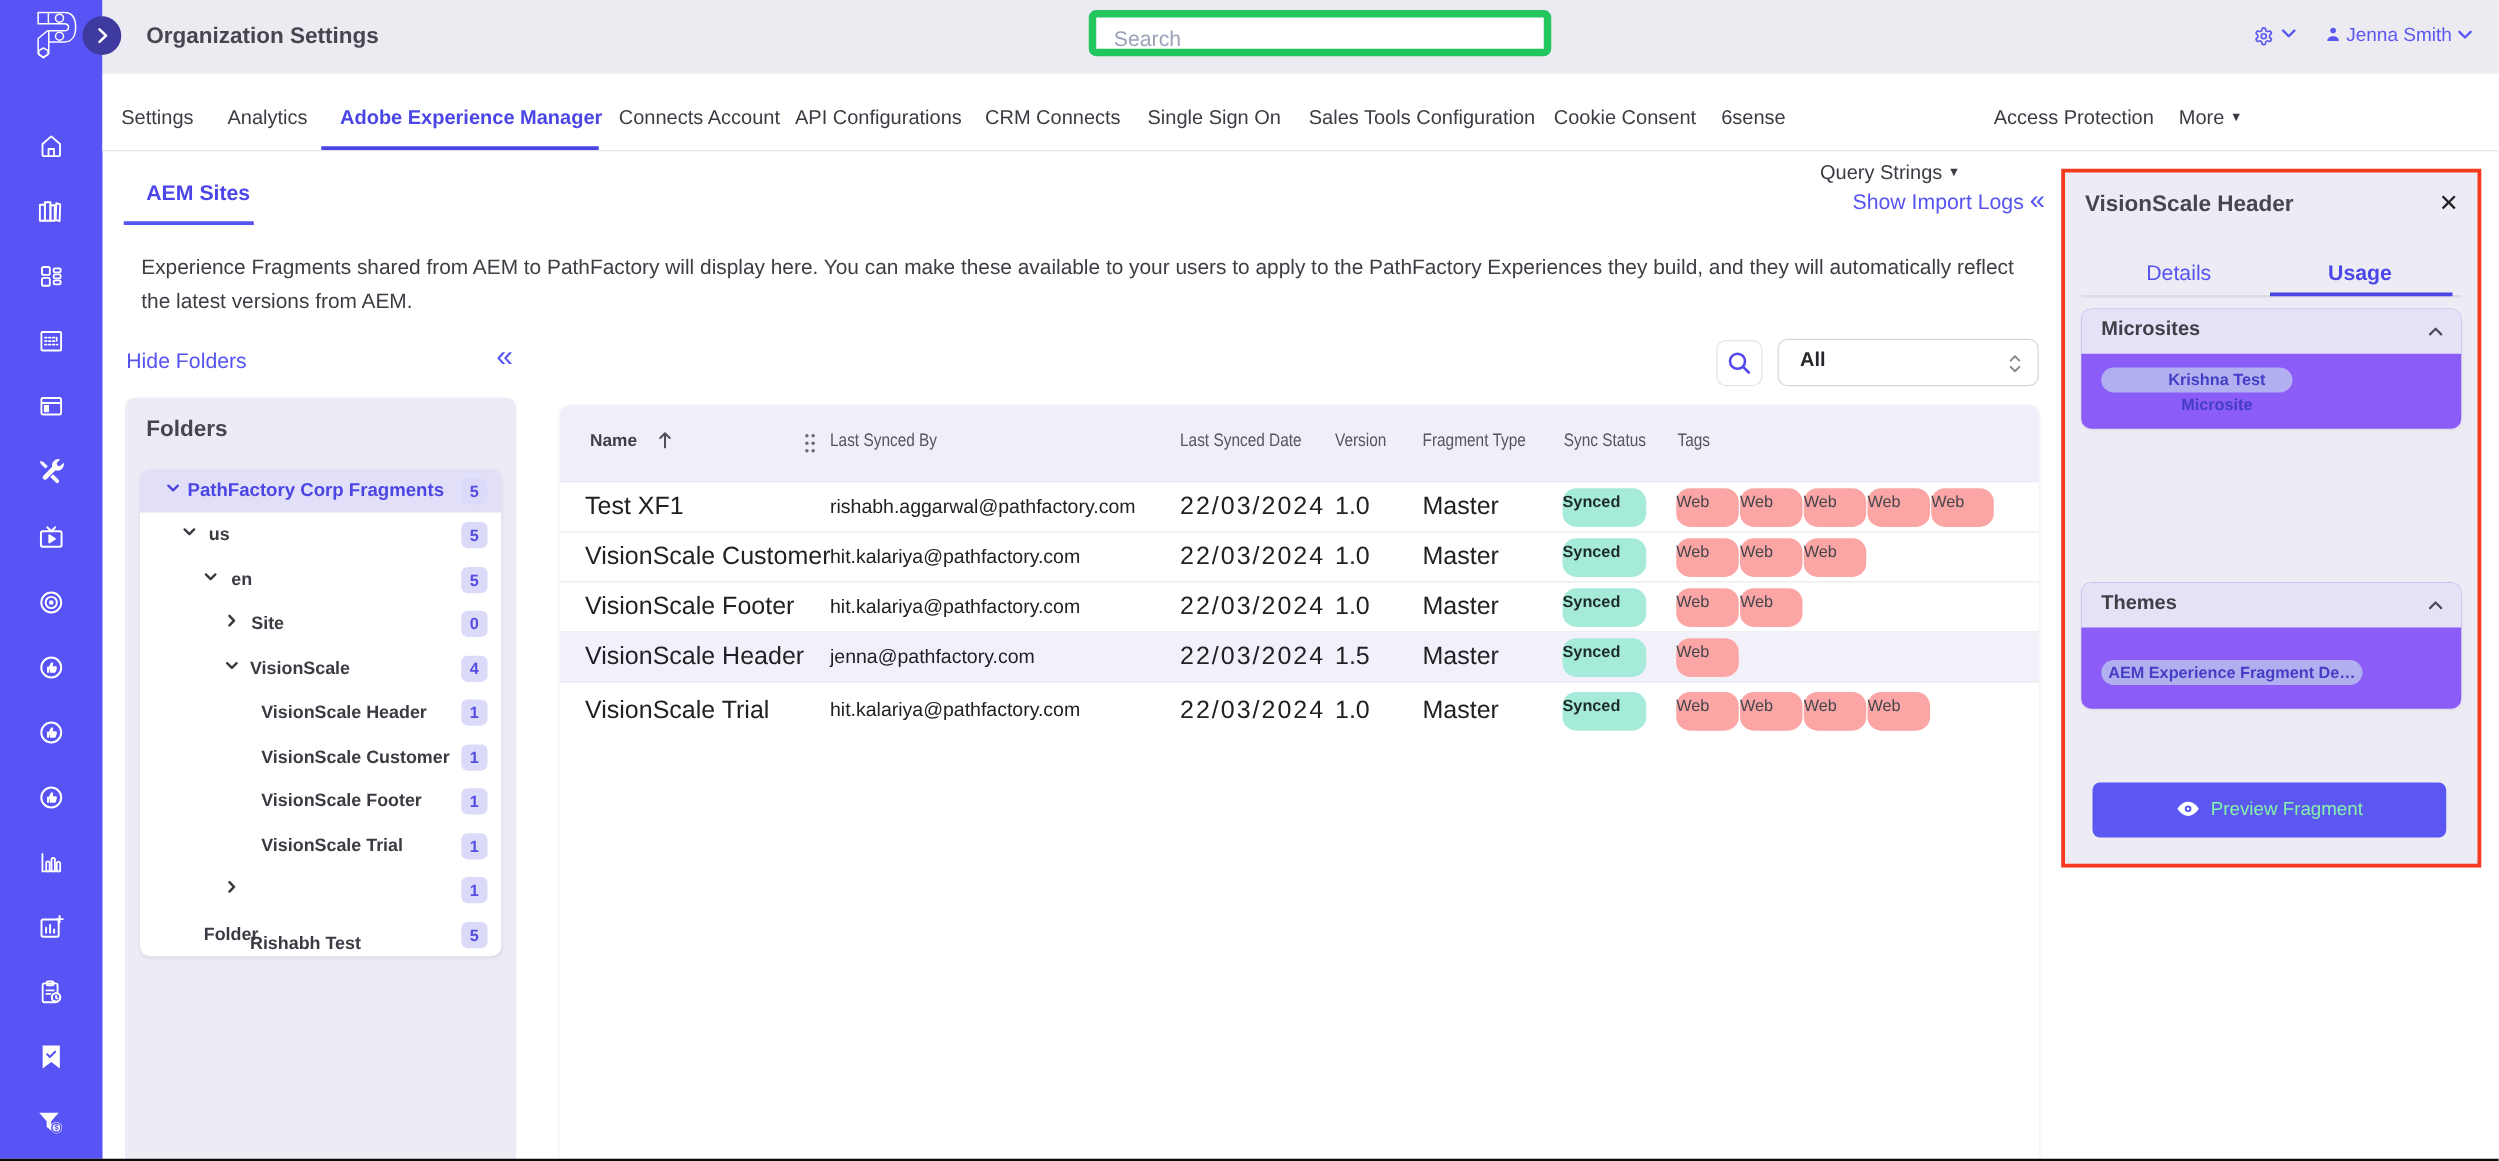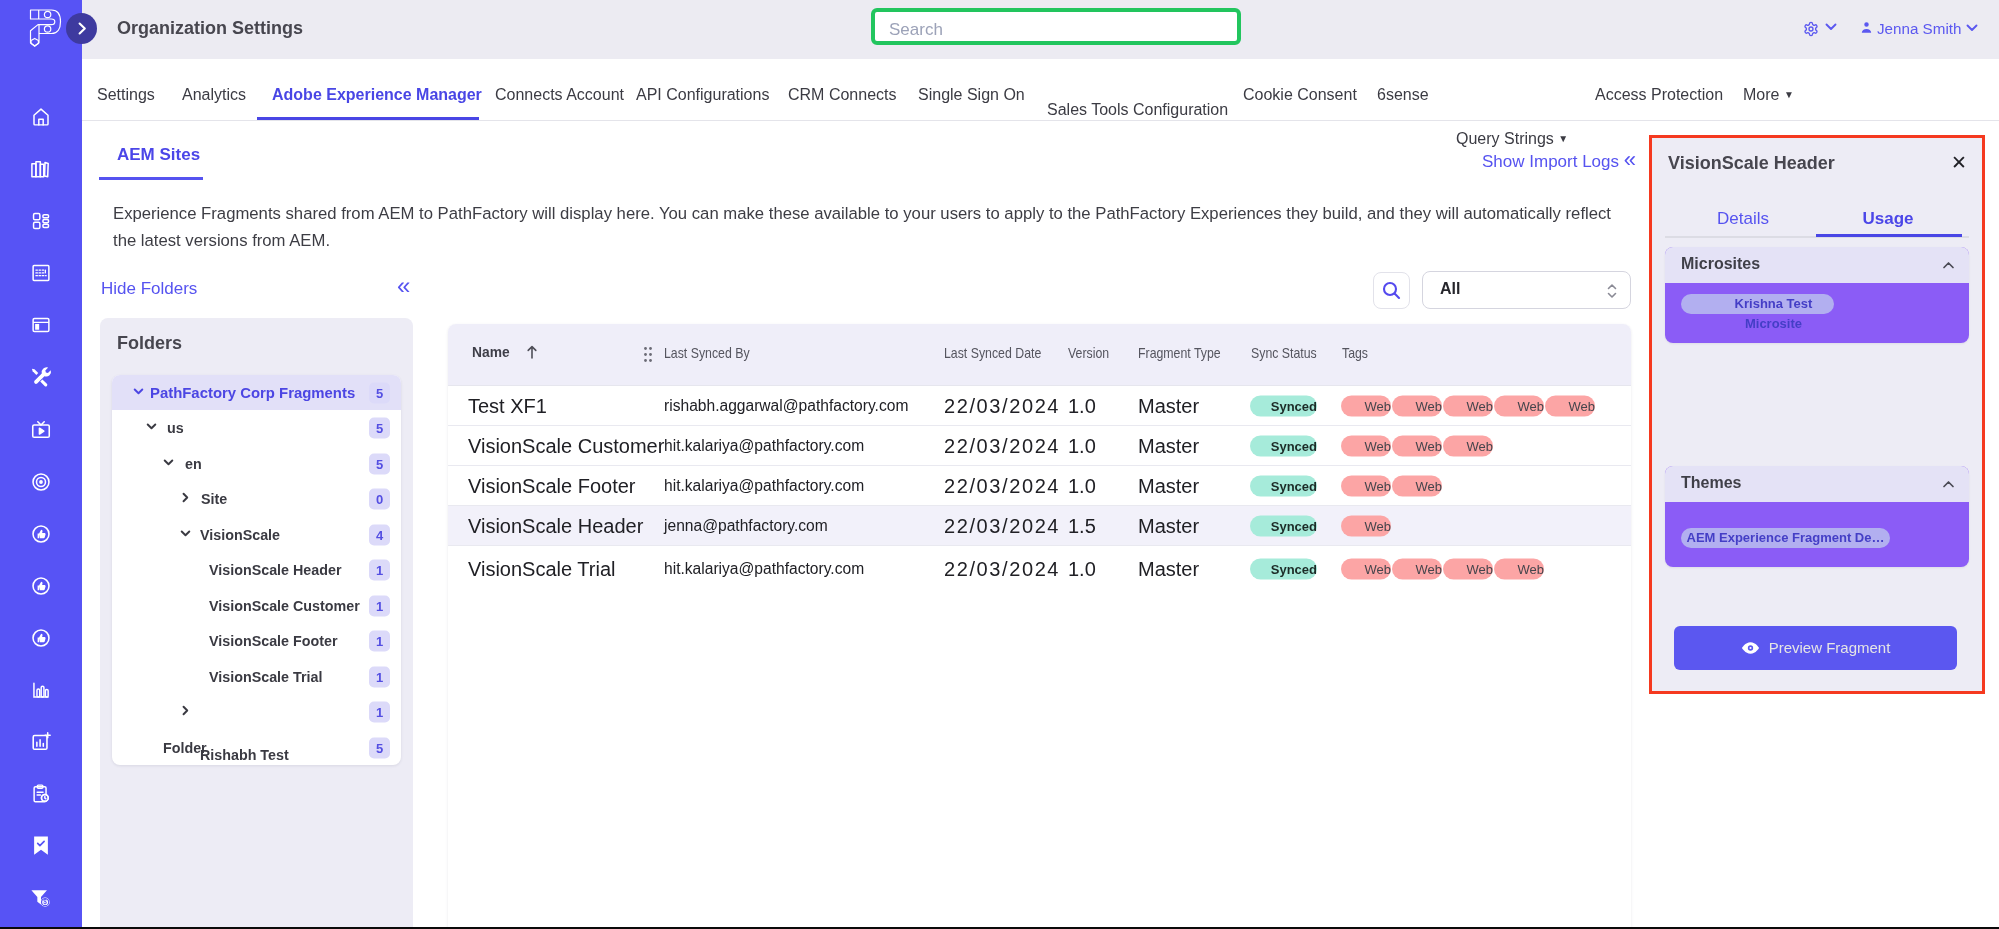--- a/index.html
+++ b/index.html
@@ -9,21 +9,21 @@
 
 
 #sidebar { left:0; top:0; width:82px; height:927px; background:#5753F5; }
 .sicon { position:absolute; left:41px; transform:translate(-50%,-50%); }
 #botbar { left:0; top:927px; width:1999px; height:2px; background:#0a0a0a; }
 
 
 #topbar { left:82px; top:0; width:1917px; height:59px; background:#ECEBF2; }
 #toggle { left:66px; top:13px; width:31px; height:31px; border-radius:50%; background:#3E3A9F; z-index:5; }
 #orgtitle { left:117px; top:18px; font-size:18px; font-weight:bold; color:#47464F; }
-#search { left:871px; top:8px; width:370px; height:37px; background:#fff; border:4px solid #22c55e; border-radius:6px; color:#9CA2B8; font-size:17px; line-height:35px; padding-left:14px; }
+#search { left:871px; top:8px; width:370px; height:37px; background:#fff; border:6px solid #22c55e; border-radius:6px; color:#9CA2B8; font-size:17px; line-height:35px; padding-left:14px; }
 
 
 #tabs { left:82px; top:59px; width:1917px; height:62px; background:#fff; border-bottom:1px solid #E4E4EA; }
 .tab { position:absolute; top:27px; font-size:16px; color:#3B3B43; white-space:nowrap; }
 #tabul { left:257px; top:117px; width:222px; height:3px; background:#4946E5; }
 .caret { font-size:10px; vertical-align:2px; }
 #aemsites { left:117px; top:145px; font-size:17px; font-weight:bold; color:#4B46E8; }
 #aemul { left:99px; top:177px; width:104px; height:3px; background:#5653F0; }
 #showlogs { left:1482px; top:147px; font-size:17px; color:#5653F0; }
 #desc { left:113px; top:200px; font-size:16.7px; color:#3D3D44; line-height:27px; white-space:nowrap; }
@@ -48,38 +48,38 @@
 
 
 #tcard { left:448px; top:324px; width:1183px; height:603px; background:#fff; border-radius:8px 8px 0 0; box-shadow:0 1px 3px rgba(40,40,80,.10); }
 #thead { position:absolute; left:0; top:0; width:1183px; height:62px; background:#EFEEF9; border-radius:8px 8px 0 0; border-bottom:1px solid #E6E6EE; }
 .th { position:absolute; top:21px; font-size:12.8px; font-weight:bold; color:#4E4E58; white-space:nowrap; }
 .thn { font-weight:normal !important; font-size:14.5px !important; color:#55555F; transform:scaleX(0.85); transform-origin:left center; }
 .trowt { position:absolute; left:0; width:1183px; height:40px; border-bottom:1px solid #E9E9F0; }
 .td { position:absolute; top:50%; transform:translateY(-50%); font-size:20px; color:#202025; white-space:nowrap; }
 .em { font-size:15.6px !important; }
 .dt { letter-spacing:1.6px; }
-.pill { position:absolute; top:50%; transform:translateY(-50%); height:21px; border-radius:11px; font-size:13px; line-height:21px; text-align:right; }
+.pill { position:absolute; top:50%; transform:translateY(-50%); height:31px; border-radius:11px; font-size:13px; line-height:21px; text-align:left; }
 .synced { left:802px; width:67px; background:#A6EBDA; color:#1C2B27; font-weight:bold; }
 .web { width:50px; background:#fca5a5; color:#45454C; }
 
 
 #rpanel { left:1649px; top:135px; width:336px; height:559px; border:3px solid #F5391F; background:#EDECF5; }
 #rtitle { left:16px; top:15px; font-size:18px; font-weight:bold; color:#47464F; }
 #rclose { left:299px; top:13px; font-size:19px; color:#1F1F24; }
 #rtabdet { left:16px; top:71px; width:150px; text-align:center; font-size:17px; color:#5653F0; }
 #rtabusa { left:161px; top:71px; width:150px; text-align:center; font-size:17px; font-weight:bold; color:#4B46E8; }
 #rtabline { left:13px; top:98px; width:304px; height:2px; background:#DCDCE4; }
 #rtabsel { left:164px; top:96px; width:146px; height:3px; background:#4946E5; }
 .rcard { position:absolute; left:13px; width:304px; background:#8b5cf6; border-radius:8px; box-shadow:0 1px 2px rgba(40,40,80,.08); }
 .rhead { position:absolute; left:0; top:0; width:100%; height:36px; background:#E4E2F6; border-radius:8px 8px 0 0; }
 .rhead .t { position:absolute; left:16px; top:8px; font-size:16px; font-weight:bold; color:#3F3F48; }
 .rpill { position:absolute; left:16px; height:20px; border-radius:10px; background:#B2AFF0; color:#443EC6; font-size:13px; font-weight:bold; line-height:20px; text-align:center; }
 .rchev { position:absolute; right:14px; top:14px; }
-#pbtn { left:22px; top:488px; width:283px; height:44px; background:#5B57F0; border-radius:6px; color:#e5e5e5; font-size:15px; text-align:center; line-height:44px; }
+#pbtn { left:22px; top:488px; width:283px; height:44px; background:#5B57F0; border-radius:6px; color:#86efac; font-size:15px; text-align:center; line-height:44px; }
 </style>
 </head>
 <body>
 <div id="root">
   <div class="abs" id="sidebar">
     <svg class="sicon" style="left:29px;top:9px;transform:none;" width="33" height="38" viewBox="0 0 33 38" fill="none" stroke="#fff" stroke-width="1.2" stroke-linejoin="round">
       <path d="M1.5 10 V1 H22.5 C28.8 1 31.5 6 31.5 12.7 C31.5 19.5 28.8 24.5 22.5 24.5 H10 V33.8 L5.7 37.3 L1.5 33.8 V21.8 L9 15.6 H22.3 C24.8 15.6 25.8 14.2 25.8 12.7 C25.8 11.2 24.8 10 22.3 10 H1.5 Z"></path>
       <path d="M9.7 1 V10"></path>
       <circle cx="18.6" cy="5.5" r="3.2"></circle>
       <circle cx="18.6" cy="20" r="3.2"></circle>
@@ -192,21 +192,21 @@
       <path d="M1.5 1.5L6 6l4.5-4.5" stroke="#5B58F0" stroke-width="1.9" fill="none" stroke-linecap="round" stroke-linejoin="round"></path>
     </svg>
   <div class="abs" id="tabs">
     <div class="tab" style="left:15px;">Settings</div>
     <div class="tab" style="left:100px;">Analytics</div>
     <div class="tab" style="left:190px;font-weight:bold;color:#4946E5;">Adobe Experience Manager</div>
     <div class="tab" style="left:413px;">Connects Account</div>
     <div class="tab" style="left:554px;">API Configurations</div>
     <div class="tab" style="left:706px;">CRM Connects</div>
     <div class="tab" style="left:836px;">Single Sign On</div>
-    <div class="tab" style="left:965px;margin-top:15px;">Sales Tools Configuration</div>
+    <div class="tab" style="left:965px;">Sales Tools Configuration</div>
     <div class="tab" style="left:1161px;">Cookie Consent</div>
     <div class="tab" style="left:1295px;">6sense</div>
     <div class="tab" style="left:1374px;margin-top:44px;">Query Strings <span class="caret">▼</span></div>
     <div class="tab" style="left:1513px;">Access Protection</div>
     <div class="tab" style="left:1661px;">More <span class="caret">▼</span></div>
   </div>
   <div class="abs" id="tabul"></div>
   <div class="abs" id="aemsites">AEM Sites</div>
   <div class="abs" id="aemul"></div>
   <div class="abs" id="showlogs">Show Import Logs <span style="font-size:22px">«</span></div>

